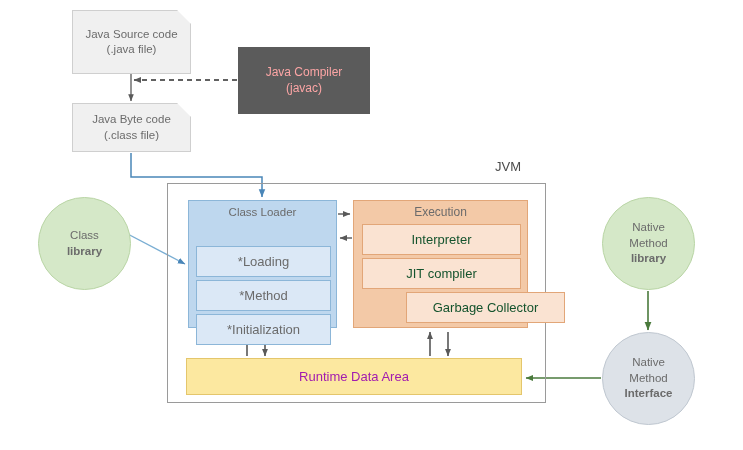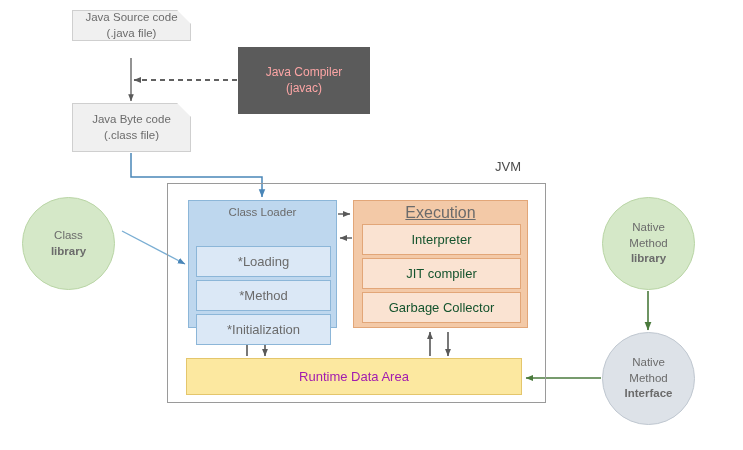--- a/index.html
+++ b/index.html
@@ -32,21 +32,21 @@
   }
 
   
   .doc-card {
     background: #f0f0f0;
     border: 1px solid #cfcfcf;
     color: #6b6b6b;
     font-size: 11.5px;
     clip-path: polygon(0 0, calc(100% - 14px) 0, 100% 14px, 100% 100%, 0 100%);
   }
-  #src-code   { left: 72px;  top: 10px;  width: 119px; height: 31px; }
+  #src-code   { left: 72px;  top: 10px;  width: 119px; height: 64px; }
   #byte-code  { left: 72px;  top: 103px; width: 119px; height: 49px; }
 
   
   #compiler {
     left: 238px; top: 47px; width: 132px; height: 67px;
     background: #5b5b5b;
     color: #fca5a5;
     font-size: 12px;
   }
 
@@ -93,34 +93,34 @@
   #execution {
     left: 353px; top: 200px; width: 175px; height: 128px;
     background: #f3c9a7;
     border: 1px solid #e2a678;
     display: block;
     padding: 0;
   }
   #execution .grp-title {
     height: 23px;
     display: flex; align-items: center; justify-content: center;
-    color: #6b6b6b; font-size: 16px; text-decoration: underline;
+    color: #6b6b6b; font-size: 12px;
   }
   .sub-orange {
     position: absolute;
     left: 8px; width: 159px; height: 31px;
     box-sizing: border-box;
     background: #fae3d2;
     border: 1px solid #e2a678;
     display: flex; align-items: center; justify-content: center;
     color: #14532d; font-size: 13px;
   }
   #sub-interpreter { top: 23px; }
   #sub-jit         { top: 57px; }
-  #sub-gc          { top: 91px; }
+  #sub-gc          { top: 91px; margin-left: 44px; }
 
   
   #runtime-area {
     left: 186px; top: 358px; width: 336px; height: 37px;
     background: #fce8a0;
     border: 1px solid #e4c66c;
     color: #a21caf;
     font-size: 13px;
   }
 
@@ -140,21 +140,21 @@
   }
   .ellipse b { font-weight: bold; }
   .el-green {
     background: #d5e8c8;
     border: 1px solid #b9d5a5;
   }
   .el-gray {
     background: #dde2e8;
     border: 1px solid #bfc7d0;
   }
-  #class-library        { left: 22px;  top: 197px; width: 93px; height: 93px; }
+  #class-library        { left: 38px;  top: 197px; width: 93px; height: 93px; }
   #native-method-lib    { left: 602px; top: 197px; width: 93px; height: 93px; }
   #native-method-iface  { left: 602px; top: 332px; width: 93px; height: 93px; }
 </style>
 </head>
 <body>
 
 <div id="canvas">
 
   <svg id="wires" viewBox="0 0 743 450" xmlns="http://www.w3.org/2000/svg">
     <defs>

